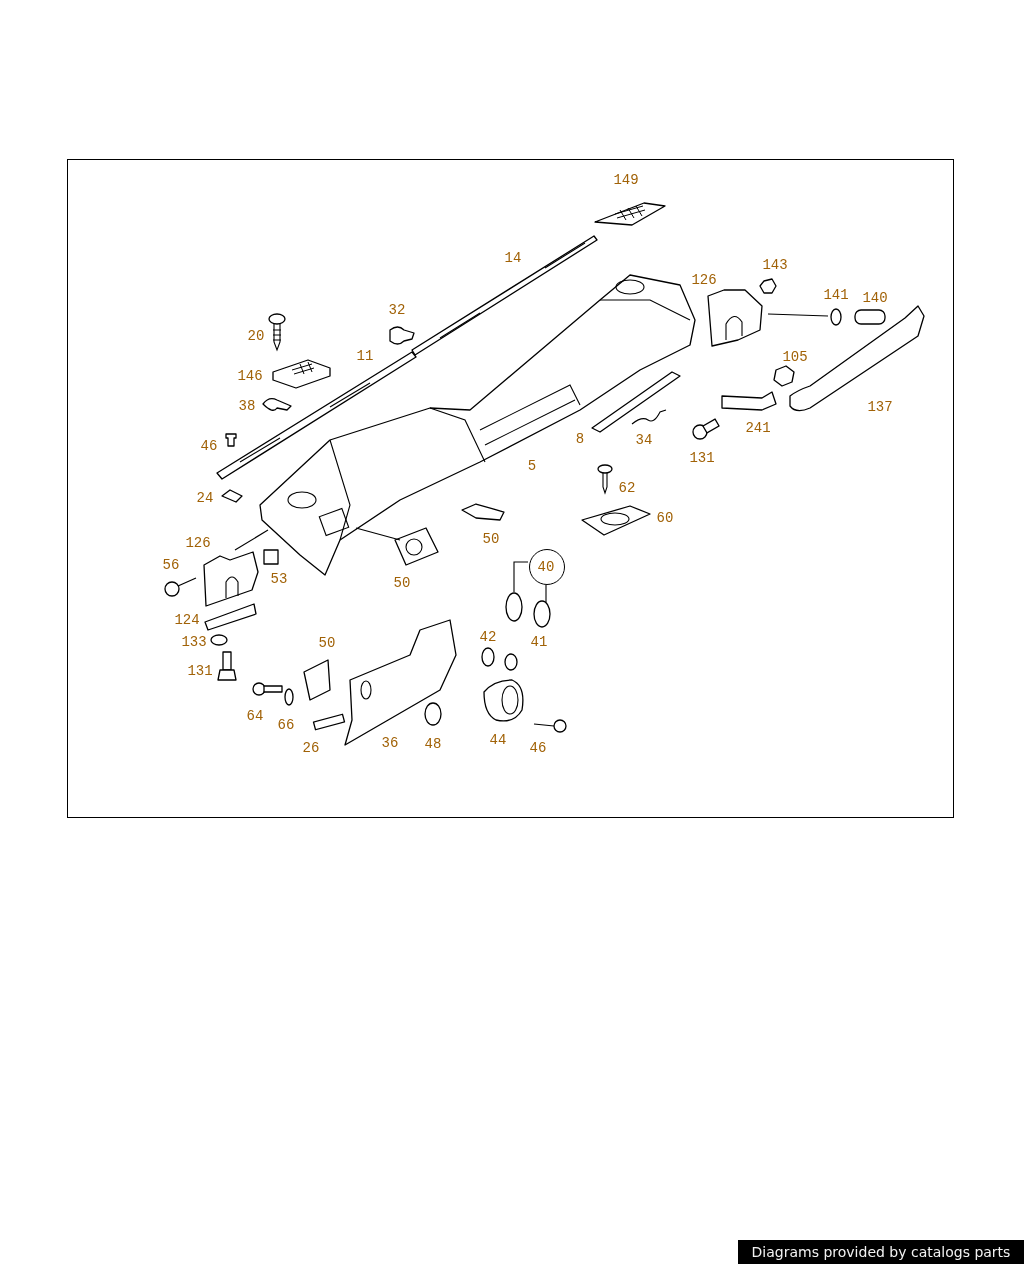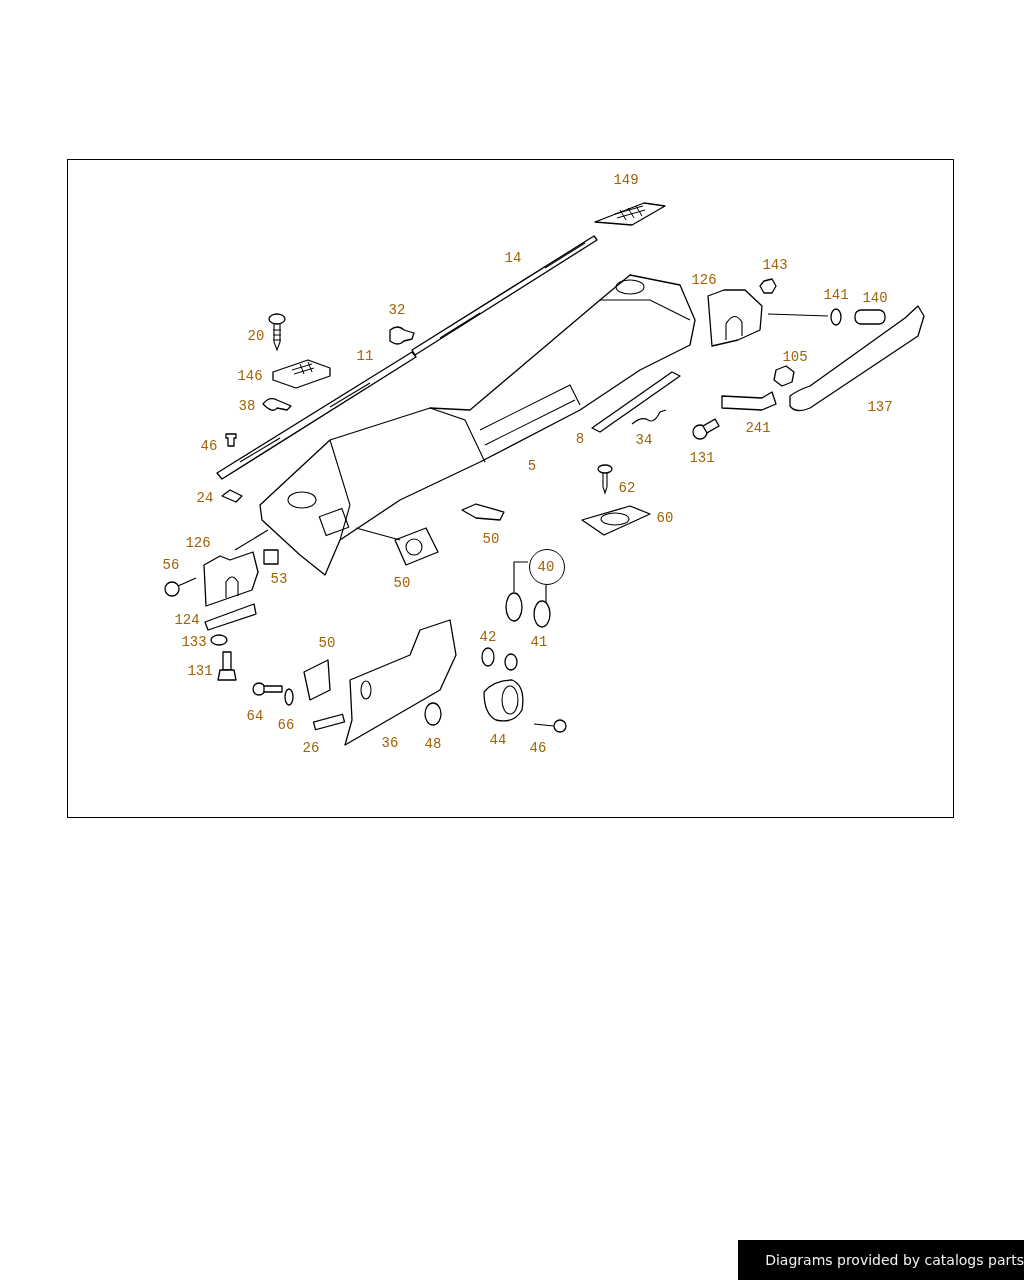--- a/index.html
+++ b/index.html
@@ -4,21 +4,21 @@
 <style>
   html, body { margin:0; padding:0; background:#ffffff; }
   body { width:1024px; height:1280px; position:relative; overflow:hidden; font-family:"DejaVu Sans", sans-serif; }
   .frame { position:absolute; left:67px; top:159px; width:887px; height:659px; border:1.5px solid #000; box-sizing:border-box; background:#fff; }
   svg.diagram { position:absolute; left:0; top:0; width:1024px; height:1280px; }
   svg.diagram .part { fill:#fff; stroke:#000; stroke-width:1.3; stroke-linejoin:round; }
   svg.diagram .line { fill:none; stroke:#000; stroke-width:1.1; }
   svg.diagram .hatch { fill:none; stroke:#000; stroke-width:1; }
   .label { position:absolute; font-family:Liberation Mono, monospace; font-size:14px; color:#a16207; line-height:1; transform:translate(-50%,-50%); white-space:nowrap; }
   .callout-circle { position:absolute; left:529px; top:549px; width:36px; height:36px; border:1.3px solid #000; border-radius:50%; box-sizing:border-box; }
-  .credit { position:absolute; left:738px; top:1240px; width:286px; height:40px; background:#000; color:#f2f2f2; font-family:"DejaVu Sans", sans-serif; font-size:14px; display:flex; align-items:center; justify-content:flex-end; }
+  .credit { position:absolute; left:738px; top:1240px; width:286px; height:24px; background:#000; color:#f2f2f2; font-family:"DejaVu Sans", sans-serif; font-size:14px; display:flex; align-items:center; justify-content:center; }
 </style>
 </head>
 <body>
 
 <div class="frame"></div>
 
 <svg class="diagram" viewBox="0 0 1024 1280">
 
   <g>
     <polygon class="part" points="595,222 644,203 665,206 632,225"></polygon>

